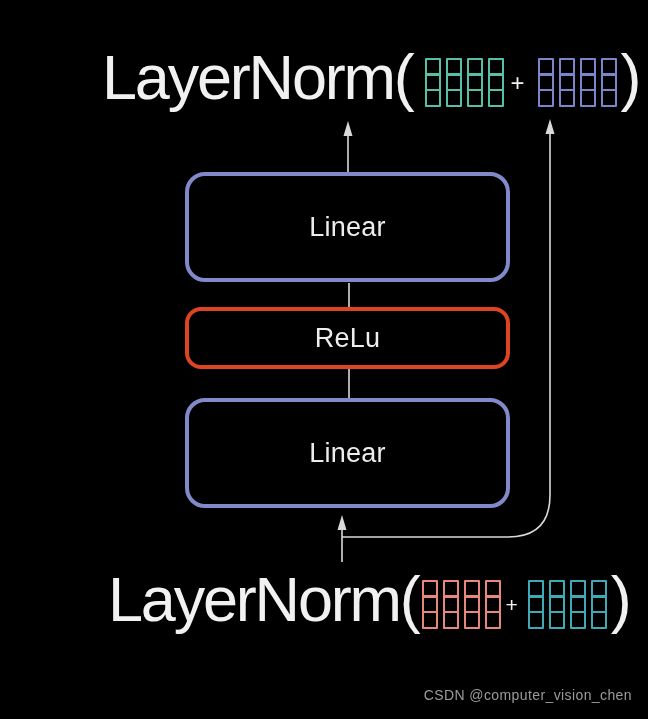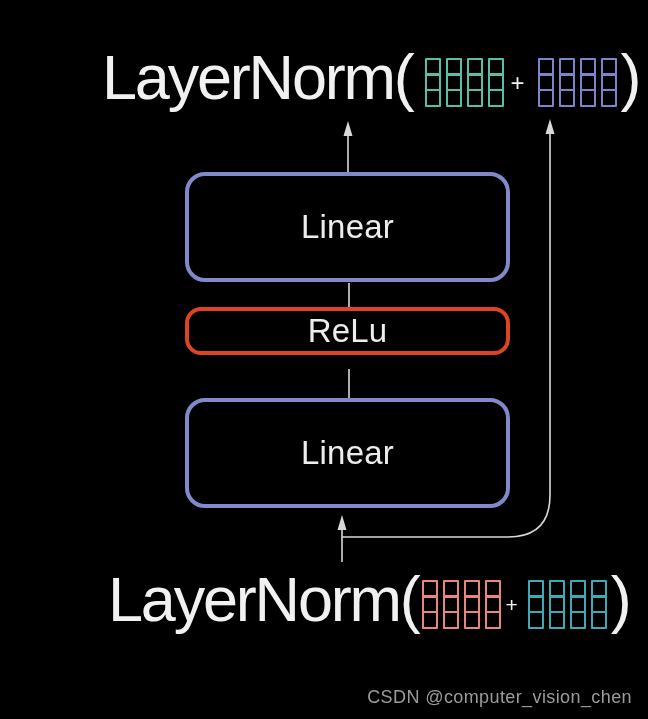--- a/index.html
+++ b/index.html
@@ -24,35 +24,35 @@
   .mcell{width:12px;height:14px;border:2.5px solid currentColor;border-radius:1px;background:transparent;}
   .mcell + .mcell{margin-top:-2.5px;}
   .formula.top .m-left{margin-left:12px;}
   .formula.top .m-right{margin-left:6px;}
   .formula.bottom .m-left{margin-left:3px;}
   .formula.bottom .m-right{margin-left:5px;}
   
   .block{
     position:absolute;left:185px;width:325px;box-sizing:border-box;
     display:flex;align-items:center;justify-content:center;
-    color:#ededed;font-size:33px;letter-spacing:0.2px;background:#000;
+    color:#ededed;font-size:27px;letter-spacing:0.2px;background:#000;
   }
   .block.linear{border:4px solid var(--linear_border,#8289cb);border-radius:20px;height:110px;}
-  .block.relu{border:4px solid var(--relu_border,#dc4520);border-radius:16px;height:48px;}
+  .block.relu{border:4px solid var(--relu_border,#dc4520);border-radius:16px;height:62px;}
   #linear-top{top:172px;}
   #relu{top:307px;}
   #linear-bottom{top:398px;}
   
   .arrows{position:absolute;left:0;top:0;pointer-events:none;}
   .arrows path{stroke:var(--line,#d9d9d9);stroke-width:1.6;fill:none;}
   .arrows polygon{fill:var(--line,#d9d9d9);}
   
   .watermark{
     position:absolute;right:16px;top:687px;
-    font-size:18px;letter-spacing:0.4px;color:var(--watermark,#9b9b9b);
+    font-size:14px;letter-spacing:0.4px;color:var(--watermark,#9b9b9b);
   }
 </style>
 </head>
 <body>
 
 <div class="canvas">
 
   <svg class="arrows" width="648" height="719" viewBox="0 0 648 719">
     <path d="M348,136 L348,172"></path>
     <polygon points="348,121 343.5,136 352.5,136"></polygon>

